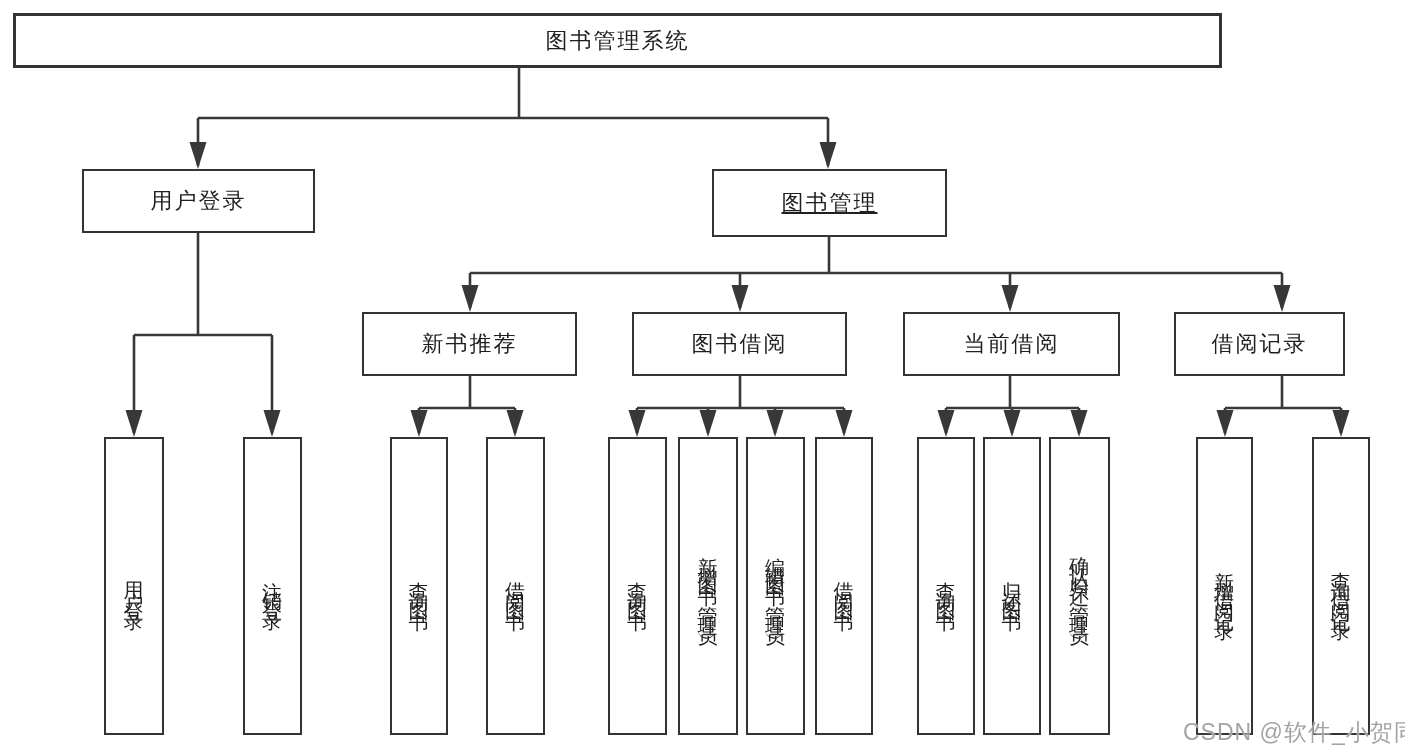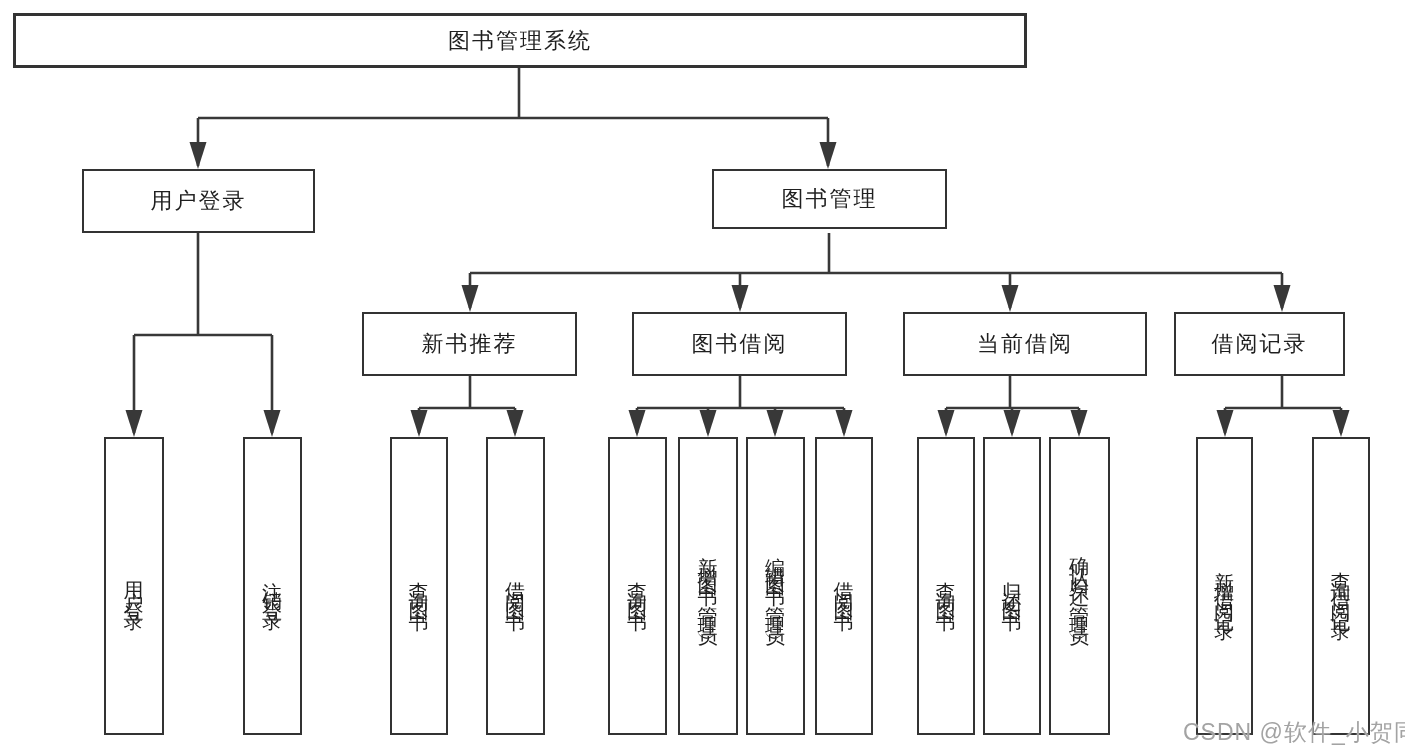--- a/index.html
+++ b/index.html
@@ -53,28 +53,28 @@
       <polygon points="766.5,410 783.5,410 775,437" fill="#383838"></polygon>
       <polygon points="835.5,410 852.5,410 844,437" fill="#383838"></polygon>
       <polygon points="937.5,410 954.5,410 946,437" fill="#383838"></polygon>
       <polygon points="1003.5,410 1020.5,410 1012,437" fill="#383838"></polygon>
       <polygon points="1070.5,410 1087.5,410 1079,437" fill="#383838"></polygon>
       <polygon points="1216.5,410 1233.5,410 1225,437" fill="#383838"></polygon>
       <polygon points="1332.5,410 1349.5,410 1341,437" fill="#383838"></polygon>
     </g>
   </svg>
 
-  <div class="node root" style="left:13px;top:13px;width:1014px;height:55px;">图书管理系统</div>
+  <div class="node root" style="left:13px;top:13px;width:1209px;height:55px;">图书管理系统</div>
 
   <div class="node" style="left:82px;top:169px;width:233px;height:64px;">用户登录</div>
-  <div class="node" style="left:712px;top:169px;width:235px;height:60px;">图书管理</div>
+  <div class="node" style="left:712px;top:169px;width:235px;height:68px;text-decoration:underline;">图书管理</div>
 
   <div class="node" style="left:362px;top:312px;width:215px;height:64px;">新书推荐</div>
   <div class="node" style="left:632px;top:312px;width:215px;height:64px;">图书借阅</div>
-  <div class="node" style="left:903px;top:312px;width:244px;height:64px;">当前借阅</div>
+  <div class="node" style="left:903px;top:312px;width:217px;height:64px;">当前借阅</div>
   <div class="node" style="left:1174px;top:312px;width:171px;height:64px;">借阅记录</div>
 
   <div class="node vnode" style="left:104px;top:437px;width:60px;height:298px;">用户登录</div>
   <div class="node vnode" style="left:243px;top:437px;width:59px;height:298px;">注销登录</div>
 
   <div class="node vnode" style="left:390px;top:437px;width:58px;height:298px;">查询图书</div>
   <div class="node vnode" style="left:486px;top:437px;width:59px;height:298px;">借阅图书</div>
 
   <div class="node vnode" style="left:608px;top:437px;width:59px;height:298px;">查询图书</div>
   <div class="node vnode" style="left:678px;top:437px;width:60px;height:298px;">新增图书（管理员）</div>

